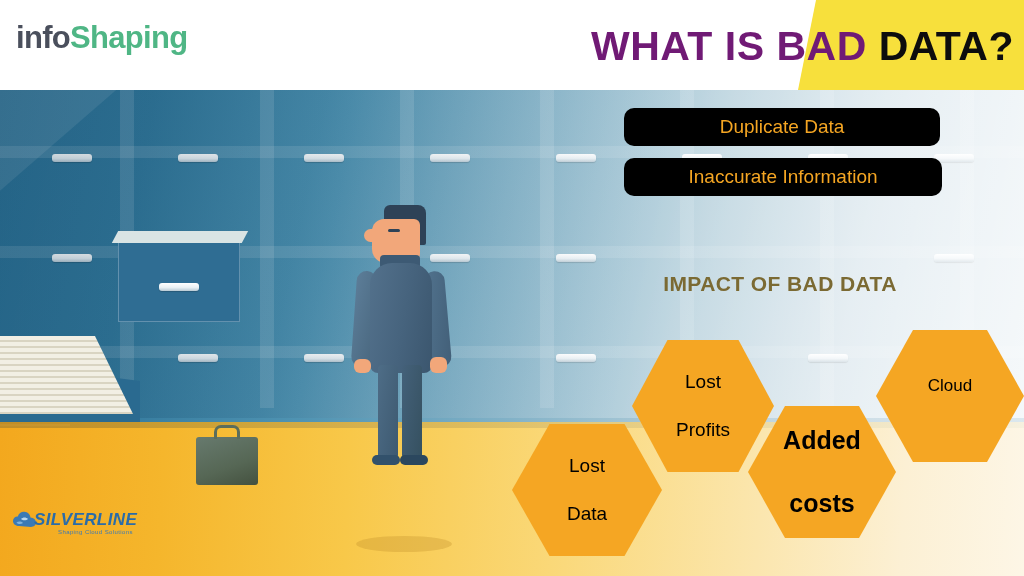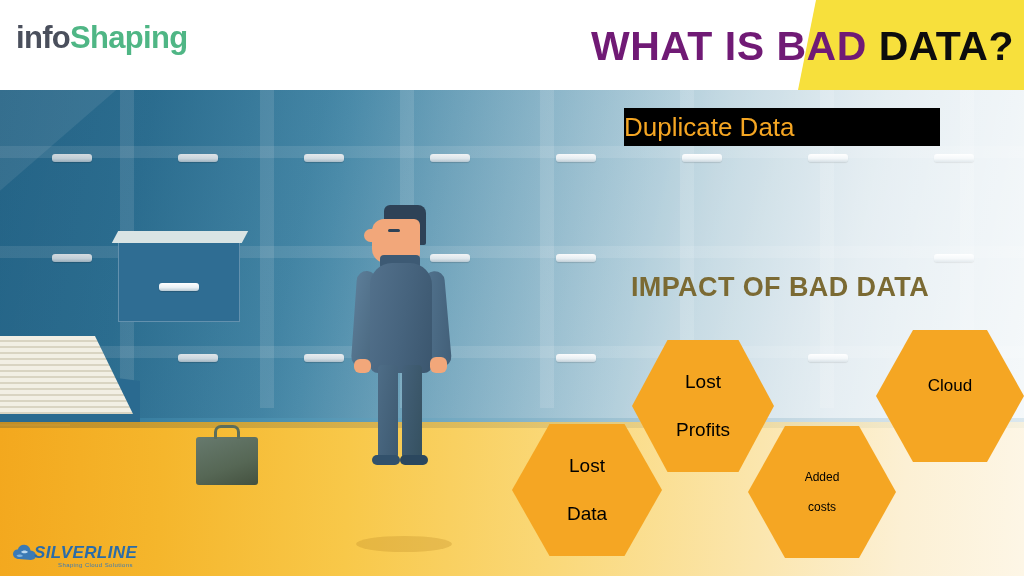--- a/index.html
+++ b/index.html
@@ -297,38 +297,40 @@
 
   
   .bullets {
     position: absolute; left: 624px; top: 108px;
     width: 320px;
     z-index: 30;
   }
   .bar {
     background: #000000;
     color: #F5A623;
-    font-size: 26px;
+    font-size: 19px;
     font-weight: normal;
+    text-align: center;
     line-height: 38px;
     height: 38px;
     margin-bottom: 12px;
     white-space: nowrap;
     overflow: hidden;
+    border-radius: 10px;
   }
   .bar.b1 { width: 316px; }
   .bar.b2 { width: 318px; }
   .bar.b3 { width: 318px; }
 
   .impact-title {
     position: absolute;
     left: 560px; top: 272px;
     width: 440px;
     text-align: center;
-    font-size: 27px;
+    font-size: 21px;
     font-weight: bold;
     color: #7b6a33;
     letter-spacing: 0.4px;
     white-space: nowrap;
     z-index: 30;
   }
 
   
   .hexes { position: absolute; left: 0; top: 0; width: 1024px; height: 576px; z-index: 28; }
   .hex {
@@ -340,26 +342,26 @@
     justify-content: center;
     text-align: center;
     color: #000000;
     font-size: 19px;
     line-height: 1.25;
     filter: drop-shadow(3px 4px 3px rgba(120,90,30,0.30));
   }
   .hex span { display: block; padding: 0 6px; }
   .hex.h1 { left: 512px; top: 424px; width: 150px; height: 132px; font-size: 19px; }
   .hex.h2 { left: 632px; top: 340px; width: 142px; height: 132px; font-size: 19px; }
-  .hex.h3 { left: 748px; top: 426px; width: 148px; height: 132px; font-size: 12px; }
+  .hex.h3 { left: 748px; top: 406px; width: 148px; height: 132px; font-size: 25px; font-weight: bold; }
   .hex.h4 { left: 876px; top: 330px; width: 148px; height: 132px; font-size: 17px; }
 
   
   .silverline {
-    position: absolute; left: 12px; top: 541px;
+    position: absolute; left: 12px; top: 508px;
     width: 160px; height: 34px;
     z-index: 35;
   }
   .sl-mark {
     position: absolute; left: 0; top: 2px;
     width: 26px; height: 22px;
   }
   .sl-name {
     position: absolute; left: 22px; top: 2px;
     font-size: 17px;
@@ -464,20 +466,21 @@
     <div class="hand-r"></div>
     <div class="shoe-l"></div>
     <div class="shoe-r"></div>
   </div>
   <div class="briefcase">
     <div class="bhandle"></div>
   </div>
 
   <div class="bullets">
     <div class="bar b1">Duplicate Data</div>
+    <div class="bar b3">Inaccurate Information</div>
   </div>
 
   <div class="impact-title">IMPACT OF BAD DATA</div>
 
   <div class="hexes">
     <div class="hex h1">
       <span>
         <span>Lost</span><br>
         <span>Data</span>
       </span>

